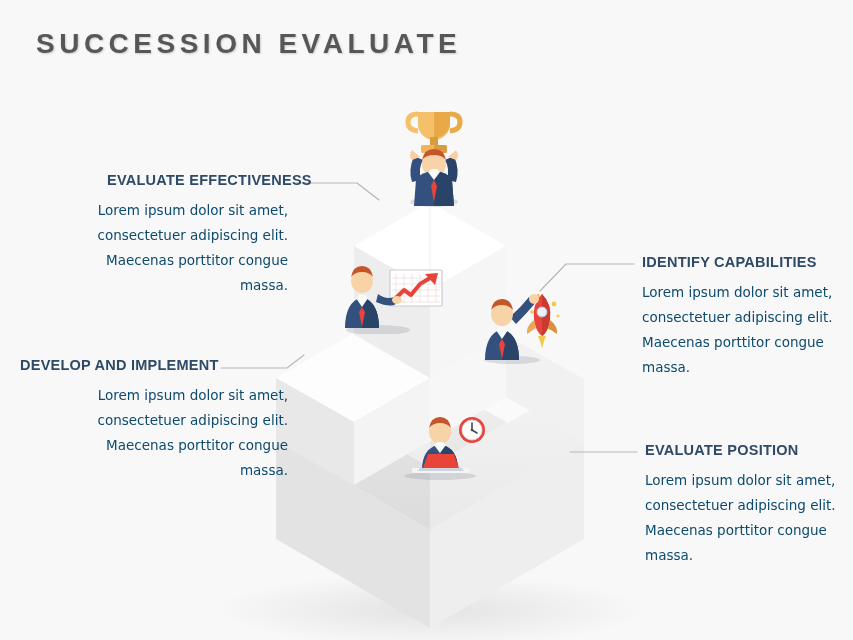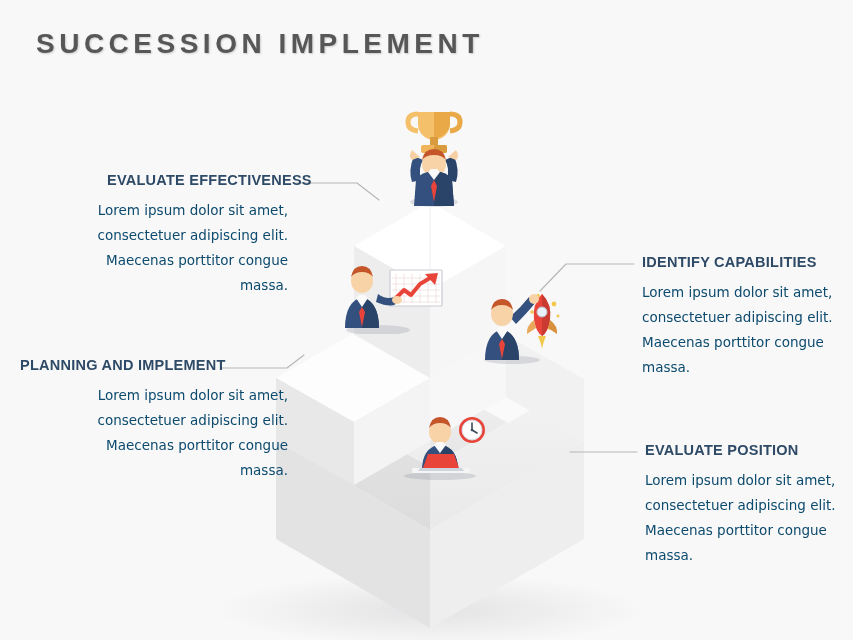--- a/index.html
+++ b/index.html
@@ -51,21 +51,21 @@
   .iso{position:absolute;left:0;top:0;width:853px;height:640px;}
 
   
   .person{position:absolute;}
 </style>
 </head>
 <body>
 
 <div class="slide">
 
-  <div class="title">SUCCESSION IMPLEMENT</div>
+  <div class="title">SUCCESSION EVALUATE</div>
 
   <svg class="iso" viewBox="0 0 853 640">
     <defs>
       <linearGradient id="topG" x1="0" y1="0" x2="0.6" y2="1">
         <stop offset="0%" stop-color="#ffffff"></stop>
         <stop offset="100%" stop-color="#f2f2f2"></stop>
       </linearGradient>
       <linearGradient id="leftG" x1="0" y1="0" x2="0" y2="1">
         <stop offset="0%" stop-color="#e6e6e6"></stop>
         <stop offset="100%" stop-color="#dcdcdc"></stop>
@@ -239,21 +239,21 @@
     <div class="head">EVALUATE EFFECTIVENESS</div>
     <div class="body">
       <div>Lorem ipsum dolor sit amet,</div>
       <div>consectetuer adipiscing elit.</div>
       <div>Maecenas porttitor  congue</div>
       <div>massa.</div>
     </div>
   </div>
 
   <div class="block right-al" id="blk-develop-implement">
-    <div class="head">PLANNING AND IMPLEMENT</div>
+    <div class="head">DEVELOP AND IMPLEMENT</div>
     <div class="body">
       <div>Lorem ipsum dolor sit amet,</div>
       <div>consectetuer adipiscing elit.</div>
       <div>Maecenas porttitor  congue</div>
       <div>massa.</div>
     </div>
   </div>
 
   <div class="block left-al" id="blk-identify-capabilities">
     <div class="head">IDENTIFY CAPABILITIES</div>

